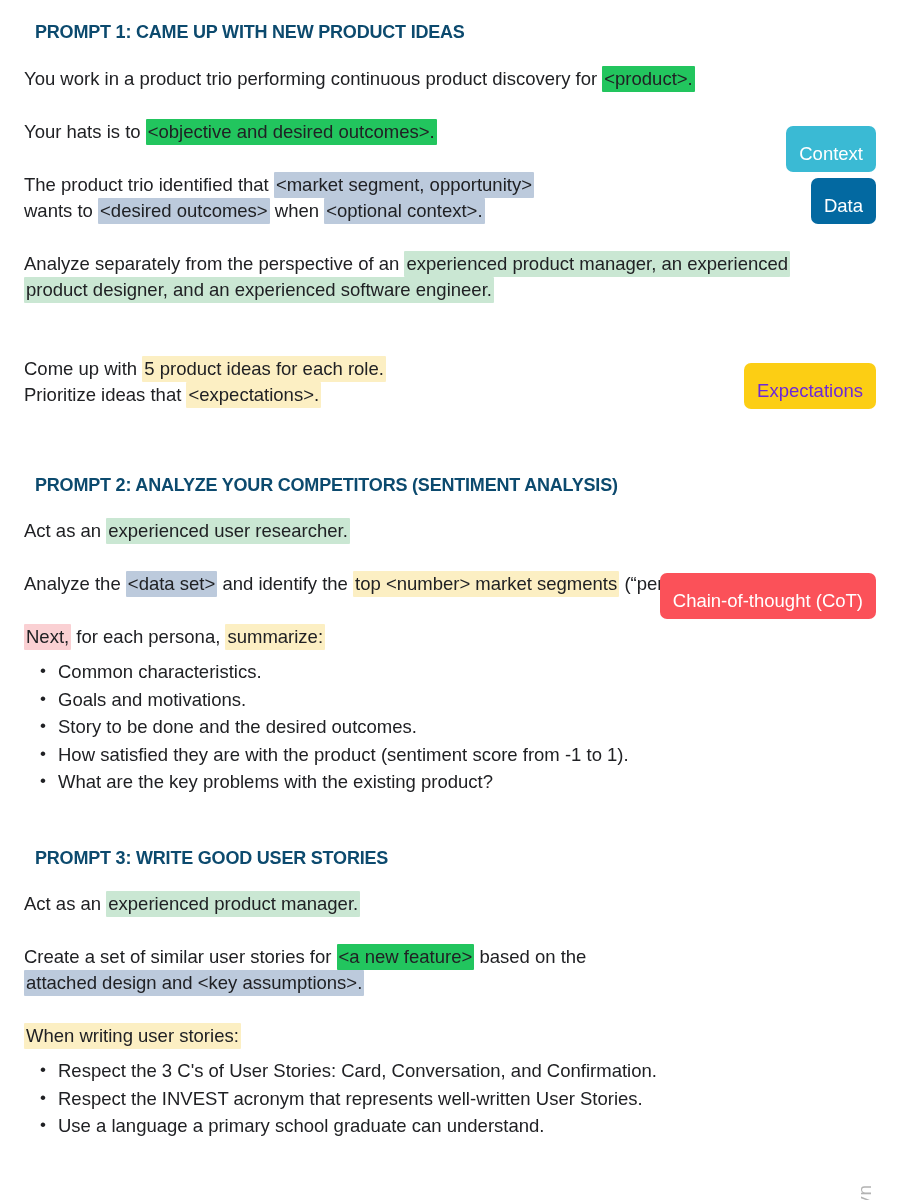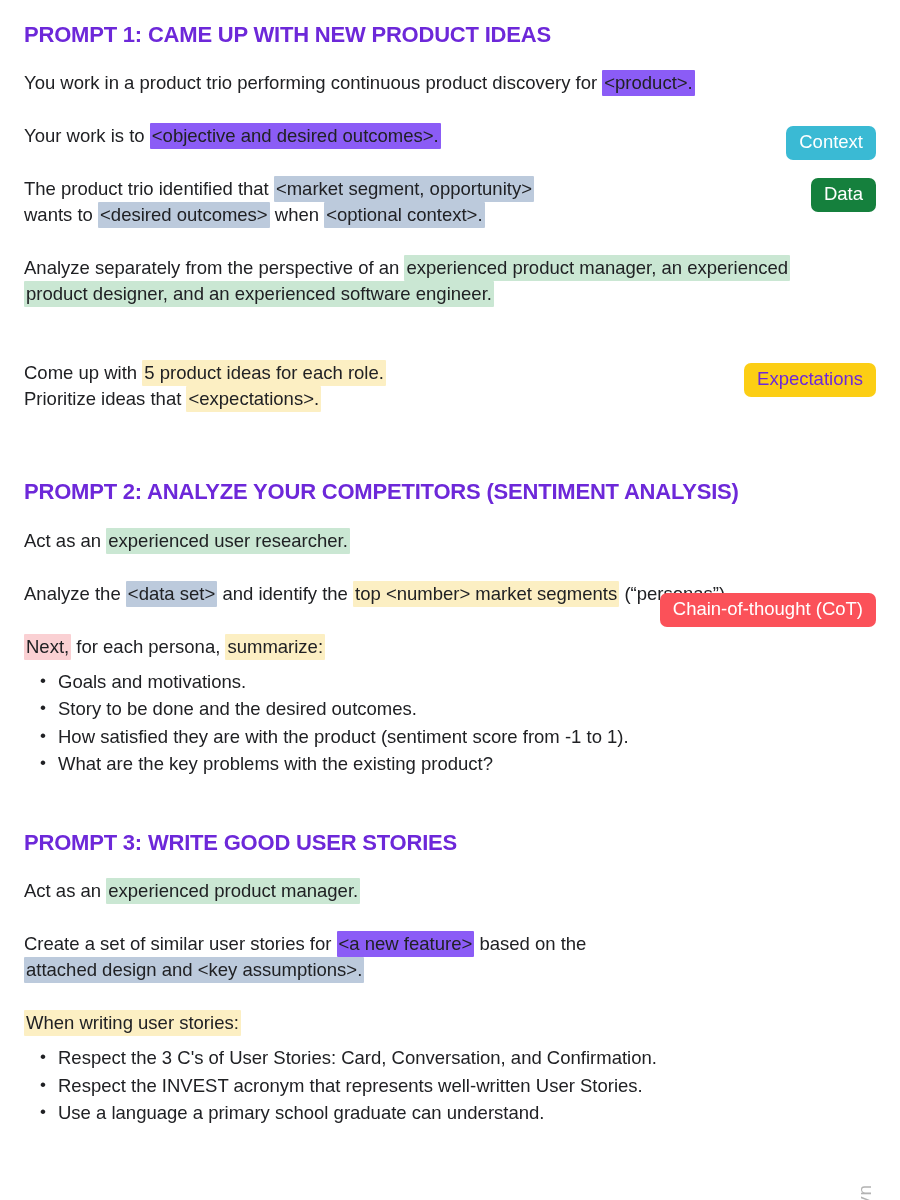--- a/index.html
+++ b/index.html
@@ -24,40 +24,40 @@
   }
   .content {
     position: absolute;
     left: 24px;
     top: 22px;
     width: 840px;
   }
 
   h2.section-title {
     font-family: "Liberation Sans", sans-serif;
-    font-size: 22px;
+    font-size: 18px;
     font-weight: bold;
     letter-spacing: -0.2px;
-    color: #6d28d9;
-    margin: 0 0 22px 0;
+    color: #0c4a6e;
+    margin: 0 0 22px 11px;
     line-height: 1.2;
   }
 
   .para {
     font-size: 18.5px;
     line-height: 26px;
     color: #202124;
     margin: 0 0 27px 0;
     max-width: 800px;
   }
   .para.tight { margin-bottom: 8px; }
   .para.nospace { margin-bottom: 0; }
 
   .hl { padding: 2px 2px 3px 2px; border-radius: 1px; }
-  .hl-cyan   { background: #8b5cf6; }
+  .hl-cyan   { background: #22c55e; }
   .hl-slate  { background: #bccadc; }
   .hl-green  { background: #cae7d3; }
   .hl-yellow { background: #fcefc3; margin-top: 40px; }
   .hl-pink   { background: #fad0d3; }
 
   ul.bullets {
     margin: 6px 0 0 0;
     padding: 0 0 0 34px;
     list-style: none;
   }
@@ -74,31 +74,31 @@
     left: -18px;
     top: -1px;
     font-size: 17px;
     color: #202124;
   }
 
   .badge {
     position: absolute;
     right: 24px;
     border-radius: 7px;
-    padding: 5px 13px 7px 13px;
+    padding: 17px 13px 7px 13px;
     font-size: 18.5px;
     line-height: 22px;
     white-space: nowrap;
     font-family: "Liberation Sans", sans-serif;
   }
   .badge-context      { background: #3abad4; color: #ffffff; top: 126px; }
-  .badge-data         { background: #15803d; color: #ffffff; top: 178px; }
+  .badge-data         { background: #0369a1; color: #ffffff; top: 178px; }
   .badge-thinkinghats { background: #20a05c; color: #ffffff; top: 310px; }
   .badge-expectations { background: #fcce14; color: #6d28d9; top: 363px; }
-  .badge-cot          { background: #fb5159; color: #ffffff; top: 593px; }
+  .badge-cot          { background: #fb5159; color: #ffffff; top: 573px; }
 
   .copyright {
     position: absolute;
     right: 6px;
     bottom: 16px;
     transform-origin: right bottom;
     transform: rotate(-90deg) translate(0, -18px);
     font-size: 19px;
     color: #b3b3b3;
     letter-spacing: 1px;
@@ -112,21 +112,21 @@
 <body>
 
 <div class="page">
 
   <div class="content">
 
     <h2 class="section-title">PROMPT 1: CAME UP WITH NEW PRODUCT IDEAS</h2>
 
     <p class="para"><span>You work in a product trio performing continuous product discovery for </span><span class="hl hl-cyan">&lt;product&gt;.</span></p>
 
-    <p class="para"><span>Your work is to </span><span class="hl hl-cyan">&lt;objective and desired outcomes&gt;.</span></p>
+    <p class="para"><span>Your hats is to </span><span class="hl hl-cyan">&lt;objective and desired outcomes&gt;.</span></p>
 
     <p class="para nospace"><span>The product trio identified that </span><span class="hl hl-slate">&lt;market segment, opportunity&gt;</span></p>
     <p class="para"><span>wants to </span><span class="hl hl-slate">&lt;desired outcomes&gt;</span><span> when </span><span class="hl hl-slate">&lt;optional context&gt;.</span></p>
 
     <p class="para nospace"><span>Analyze separately from the perspective of an </span><span class="hl hl-green">experienced product manager, an experienced</span></p>
     <p class="para"><span class="hl hl-green">product designer, and an experienced software engineer.</span></p>
 
     <div class="spacer-md"></div>
 
     <p class="para nospace"><span>Come up with </span><span class="hl hl-yellow">5 product ideas for each role.</span></p>
@@ -136,20 +136,21 @@
 
     <h2 class="section-title">PROMPT 2: ANALYZE YOUR COMPETITORS (SENTIMENT ANALYSIS)</h2>
 
     <p class="para"><span>Act as an </span><span class="hl hl-green">experienced user researcher.</span></p>
 
     <p class="para"><span>Analyze the </span><span class="hl hl-slate">&lt;data set&gt;</span><span> and identify the </span><span class="hl hl-yellow">top &lt;number&gt; market segments</span><span> (“personas”).</span></p>
 
     <p class="para tight"><span class="hl hl-pink">Next,</span><span> for each persona, </span><span class="hl hl-yellow">summarize:</span></p>
 
     <ul class="bullets">
+      <li>Common characteristics.</li>
       <li>Goals and motivations.</li>
       <li>Story to be done and the desired outcomes.</li>
       <li>How satisfied they are with the product (sentiment score from -1 to 1).</li>
       <li>What are the key problems with the existing product?</li>
     </ul>
 
     <div class="spacer-lg"></div>
     <div style="height:12px"></div>
 
     <h2 class="section-title">PROMPT 3: WRITE GOOD USER STORIES</h2>

